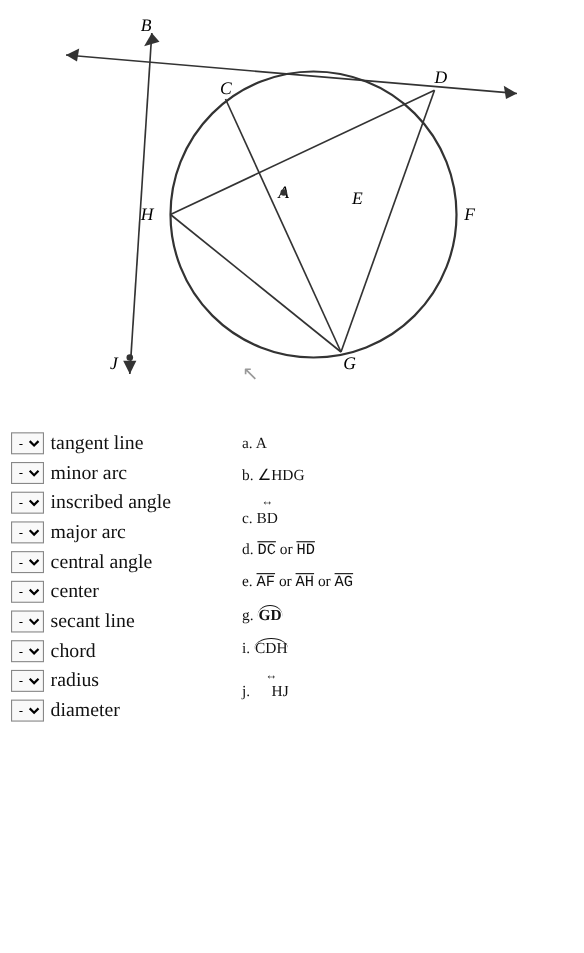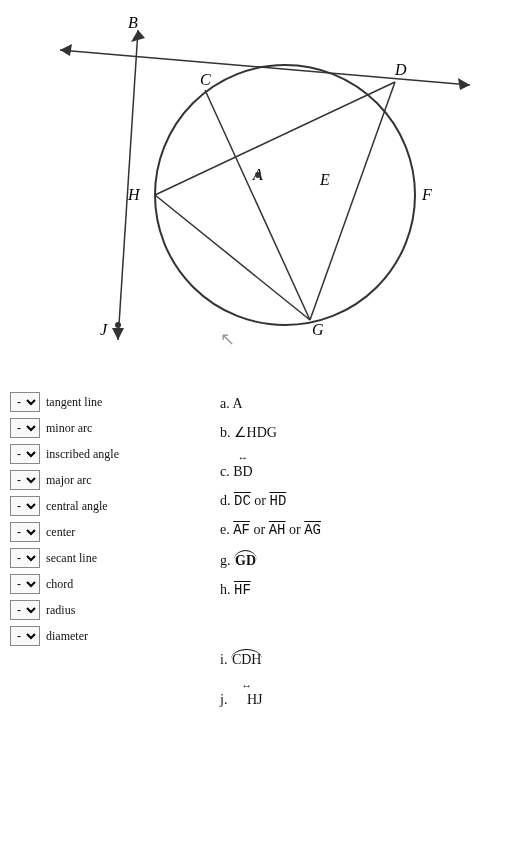--- a/index.html
+++ b/index.html
@@ -43,21 +43,21 @@
     .dropdown-row select {
       width: 30px;
       font-size: 12px;
       padding: 1px 2px;
       border: 1px solid #888;
       background: #f9f9f9;
       cursor: pointer;
     }
 
     .dropdown-label {
-      font-size: 12px;
+      font-size: 18px;
     }
 
     .right-col {
       display: flex;
       flex-direction: column;
       gap: 9px;
       padding-top: 2px;
     }
 
     .answer-item {
@@ -178,22 +178,21 @@
       <div class="answer-item"><span>b.</span> <span>∠HDG</span></div>
       <div class="answer-item"><span>c.</span> <span style="display:inline-block;position:relative;">
         <span style="display:block;font-size:11px;text-align:center;line-height:1;">↔</span>
         <span style="display:block;">BD</span>
       </span></div>
       <div class="answer-item"><span>d.</span> <span class="overline">DC</span> or <span class="overline">HD</span></div>
       <div class="answer-item"><span>e.</span> <span class="overline">AF</span> or <span class="overline">AH</span> or <span class="overline">AG</span></div>
       <div class="answer-item"><span>g.</span> <span style="display:inline-block;position:relative;">
         <span style="display:inline-block;border-top:1.5px solid #111;border-radius:50% 50% 0 0;padding: 0 1px; font-weight: bold;">GD</span>
       </span></div>
-      <div class="answer-item"><span>h.</span> <span class="overline">HF</span></div>
-      <div class="answer-item"><span>i.</span> <span style="display:inline-block;position:relative;margin-top:40px;">
+      <div class="answer-item"><span>i.</span> <span style="display:inline-block;position:relative;">
         <span style="display:inline-block;border-top:1.5px solid #111;border-radius:50% 50% 0 0;padding: 0 1px;">CDH</span>
       </span></div>
       <div class="answer-item"><span>j.</span> <span style="display:inline-block;position:relative;">
         <span style="display:block;font-size:11px;text-align:center;line-height:1;">↔</span>
         <span style="display:block;margin-left:16px;">HJ</span>
       </span></div>
     </div>
 
 </div>
 

